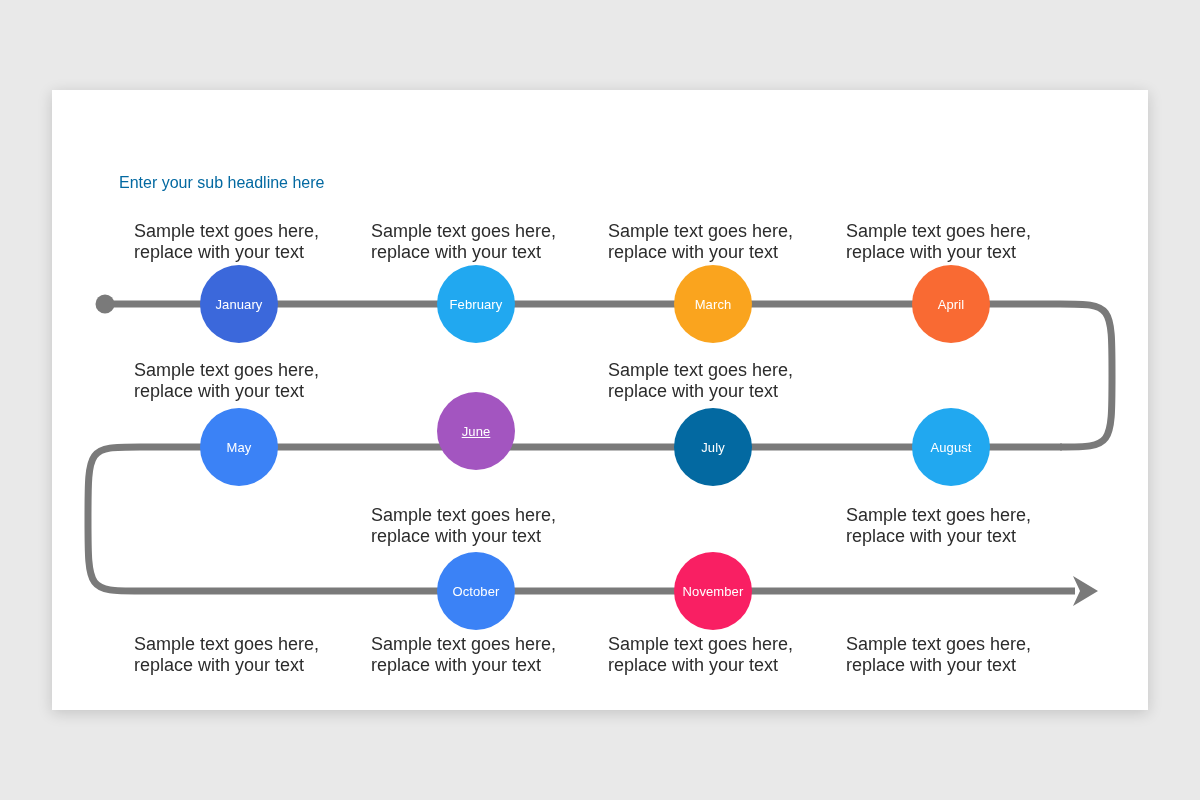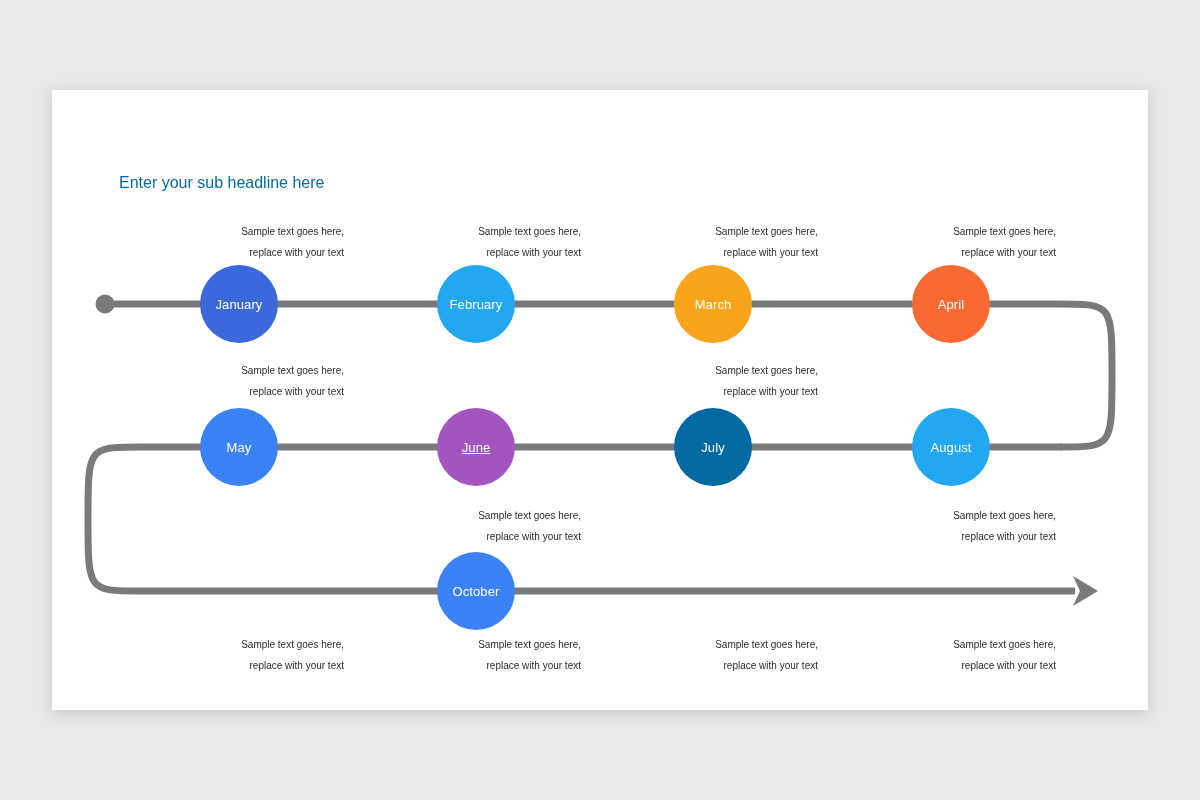--- a/index.html
+++ b/index.html
@@ -72,22 +72,22 @@
     font-size: 13px;
     font-weight: 400;
     letter-spacing: 0.1px;
     white-space: nowrap;
   }
   .month-node.wide { font-size: 12px; }
   
   .caption {
     position: absolute;
     width: 210px;
-    text-align: right;
-    font-size: 10px;
+    text-align: left;
+    font-size: 18px;
     line-height: 21px;
     color: #2c2c2c;
   }
   .caption .line { display: block; white-space: nowrap; }
 </style>
 </head>
 <body>
 
 <div id="stage">
 
@@ -173,27 +173,30 @@
   <div class="month-node" style="left:674px; top:265px; background:#faa41e;">
     <span>March</span>
   </div>
   <div class="month-node" style="left:912px; top:265px; background:#f96a33;">
     <span>April</span>
   </div>
 
   <div class="month-node" style="left:200px; top:408px; background:#3b82f6;">
     <span>May</span>
   </div>
-  <div class="month-node" style="left:437px; top:408px; background:#a355c0;text-decoration:underline;">
+  <div class="month-node" style="left:437px; top:392px; background:#a355c0;text-decoration:underline;">
     <span>June</span>
   </div>
   <div class="month-node" style="left:674px; top:408px; background:#0369a1;">
     <span>July</span>
   </div>
   <div class="month-node" style="left:912px; top:408px; background:#21a8f0;">
     <span>August</span>
   </div>
 
   <div class="month-node" style="left:437px; top:552px; background:#3b82f6;">
     <span>October</span>
   </div>
+  <div class="month-node" style="left:674px; top:552px; background:#f91f63;">
+    <span>November</span>
+  </div>
 
 </div>
 
 </body></html>

